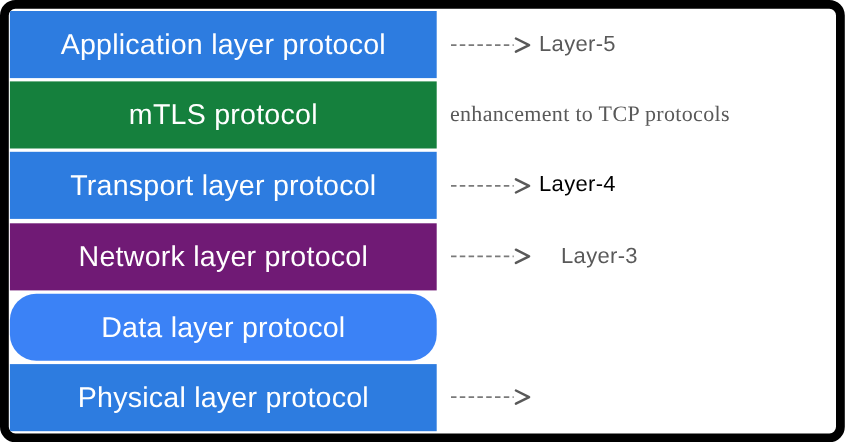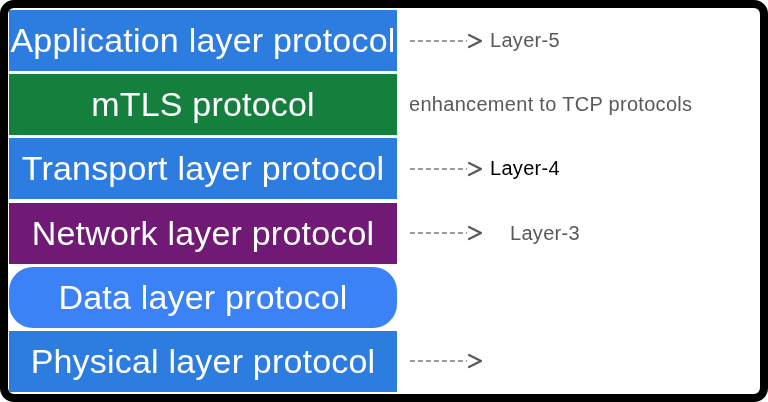--- a/index.html
+++ b/index.html
@@ -35,21 +35,21 @@
     align-items: stretch;
     height: 61px;
   }
   .box {
     width: 388px;
     flex: 0 0 388px;
     display: flex;
     align-items: center;
     justify-content: center;
     color: #ffffff;
-    font-size: 34px;
+    font-size: 26px;
     font-weight: 300;
     letter-spacing: 0.2px;
   }
   .annot {
     display: flex;
     align-items: center;
     margin-left: 12px;
     gap: 3px;
   }
   .annot .label {
@@ -80,21 +80,21 @@
         </svg>
         <span class="label" style="color: rgb(89, 89, 89);">Layer-5</span>
       </div>
     </div>
 
     <div class="row">
       <div class="box" style="background: #15803d;">
         <span>mTLS protocol</span>
       </div>
       <div class="annot">
-        <span class="label" style="color: rgb(89, 89, 89);">enhancement to TCP protocols</span>
+        <span class="label" style="color: rgb(89, 89, 89); font-family: Liberation Serif, serif;">enhancement to TCP protocols</span>
       </div>
     </div>
 
     <div class="row">
       <div class="box" style="background: rgb(45, 124, 224);">
         <span>Transport layer protocol</span>
       </div>
       <div class="annot">
         <svg class="arrow-icon" width="78" height="16" viewBox="0 0 78 16">
           <line x1="1" y1="8" x2="58" y2="8" stroke="#7a7a7a" stroke-width="1.6" stroke-dasharray="5,3"></line>

